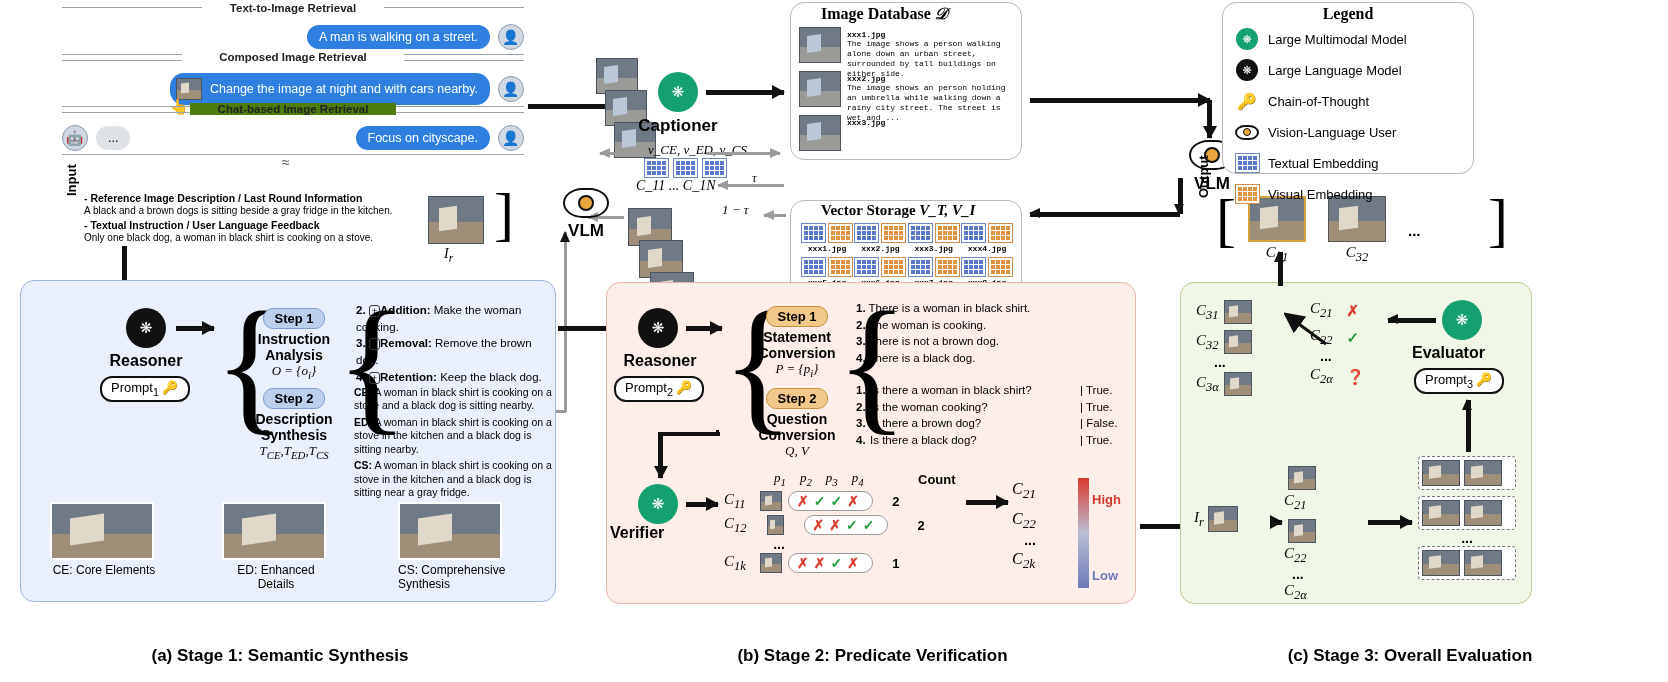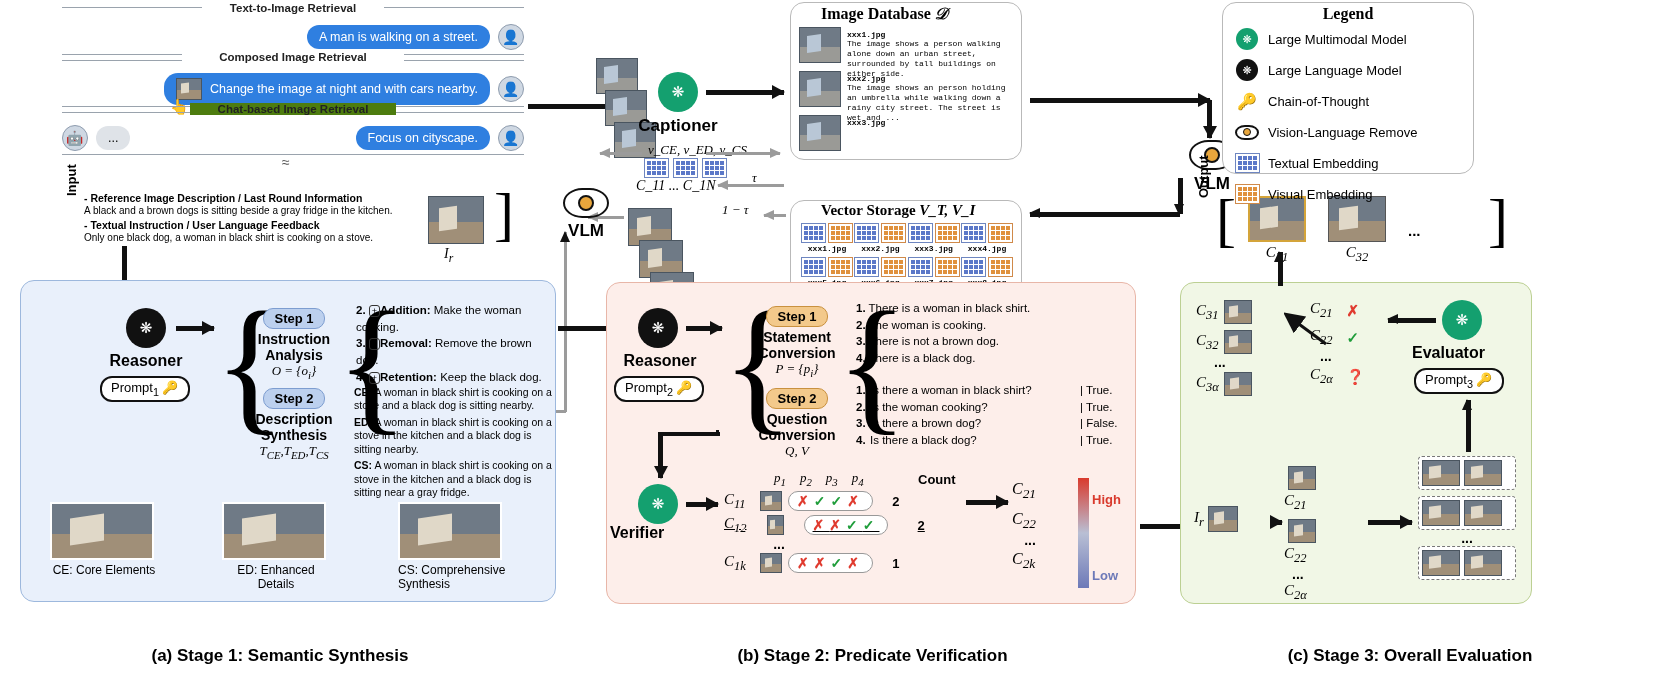--- a/index.html
+++ b/index.html
@@ -114,21 +114,21 @@
   </div>
   <div class="abs hr" style="left:0;top:52px;width:462px;"></div>
 
   <div class="abs" style="left:0;top:53px;width:462px;height:10px;">
     <div class="abs hr" style="left:0;top:5px;width:120px;"></div>
     <div class="abs hr" style="left:342px;top:5px;width:120px;"></div>
   </div>
   <div class="abs sect-title" style="left:120px;top:49px;width:222px;background:#fff;">Composed Image Retrieval</div>
 
   <div class="abs" style="left:0;top:70px;width:462px;height:34px;display:flex;align-items:center;justify-content:flex-end;gap:8px;">
-    <div class="bubble" style="display:flex;align-items:center;gap:8px;">
+    <div class="bubble" style="display:flex;align-items:center;gap:8px;padding-left:6px;">
       <span class="thumb kitchen" style="width:26px;height:22px;display:inline-block;"></span>
       <span>Change the image at night and with cars nearby.</span>
     </div>
     <div class="avatar">👤</div>
   </div>
   <div class="abs" style="left:108px;top:96px;font-size:15px;">👆</div>
   <div class="abs hr" style="left:0;top:104px;width:462px;"></div>
 
   <div class="abs" style="left:0;top:105px;width:462px;height:10px;">
     <div class="abs hr" style="left:0;top:5px;width:128px;"></div>
@@ -681,21 +681,21 @@
       <span>p<sub>2</sub></span>
       <span>p<sub>3</sub></span>
       <span>p<sub>4</sub></span>
   </div>
   <div style="display:flex;align-items:center;gap:6px;margin-top:3px;">
     <span class="serif it" style="font-size:15px;width:30px;">C<sub>11</sub></span>
     <span class="thumb kitchen" style="width:22px;height:20px;"></span>
     <span style="background:#fff;border:1px solid #999;border-radius:11px;padding:1px 8px;letter-spacing:5px;font-size:14px;"><span class="mark-x">✗</span><span class="mark-v">✓</span><span class="mark-v">✓</span><span class="mark-x">✗</span></span>
     <span class="b" style="width:34px;text-align:center;font-size:13px;">2</span>
   </div>
-  <div style="display:flex;align-items:center;gap:20px;margin-top:3px;text-decoration:underline;">
+  <div style="display:flex;align-items:center;gap:20px;margin-top:3px;">
     <span class="serif it" style="font-size:15px;width:30px;">C<sub>12</sub></span>
     <span class="thumb kitchen" style="width:22px;height:20px;"></span>
     <span style="background:#fff;border:1px solid #999;border-radius:11px;padding:1px 8px;letter-spacing:5px;font-size:14px;"><span class="mark-x">✗</span><span class="mark-x">✗</span><span class="mark-v">✓</span><span class="mark-v">✓</span></span>
     <span class="b" style="width:34px;text-align:center;font-size:13px;">2</span>
   </div>
   <div class="b ctr" style="width:110px;font-size:14px;">...</div>
   <div style="display:flex;align-items:center;gap:6px;margin-top:1px;">
     <span class="serif it" style="font-size:15px;width:30px;">C<sub>1k</sub></span>
     <span class="thumb kitchen" style="width:22px;height:20px;"></span>
     <span style="background:#fff;border:1px solid #999;border-radius:11px;padding:1px 8px;letter-spacing:5px;font-size:14px;"><span class="mark-x">✗</span><span class="mark-x">✗</span><span class="mark-v">✓</span><span class="mark-x">✗</span></span>
@@ -840,21 +840,21 @@
     <div class="legend-row">
       <span class="legend-ic key" style="font-size:16px;">🔑</span>
       <span>Chain-of-Thought</span>
     </div>
     <div class="legend-row">
       <span class="legend-ic">
         <span style="width:24px;height:15px;border:2px solid #111;border-radius:50% / 60%;display:flex;align-items:center;justify-content:center;">
           <span style="width:8px;height:8px;border-radius:50%;background:#e8a63c;border:1.5px solid #111;"></span>
         </span>
       </span>
-      <span>Vision-Language Remove</span>
+      <span>Vision-Language User</span>
     </div>
     <div class="legend-row">
       <span class="legend-ic">
           <span class="emb blue">
             <i></i>
             <i></i>
             <i></i>
             <i></i>
             <i></i>
             <i></i>

